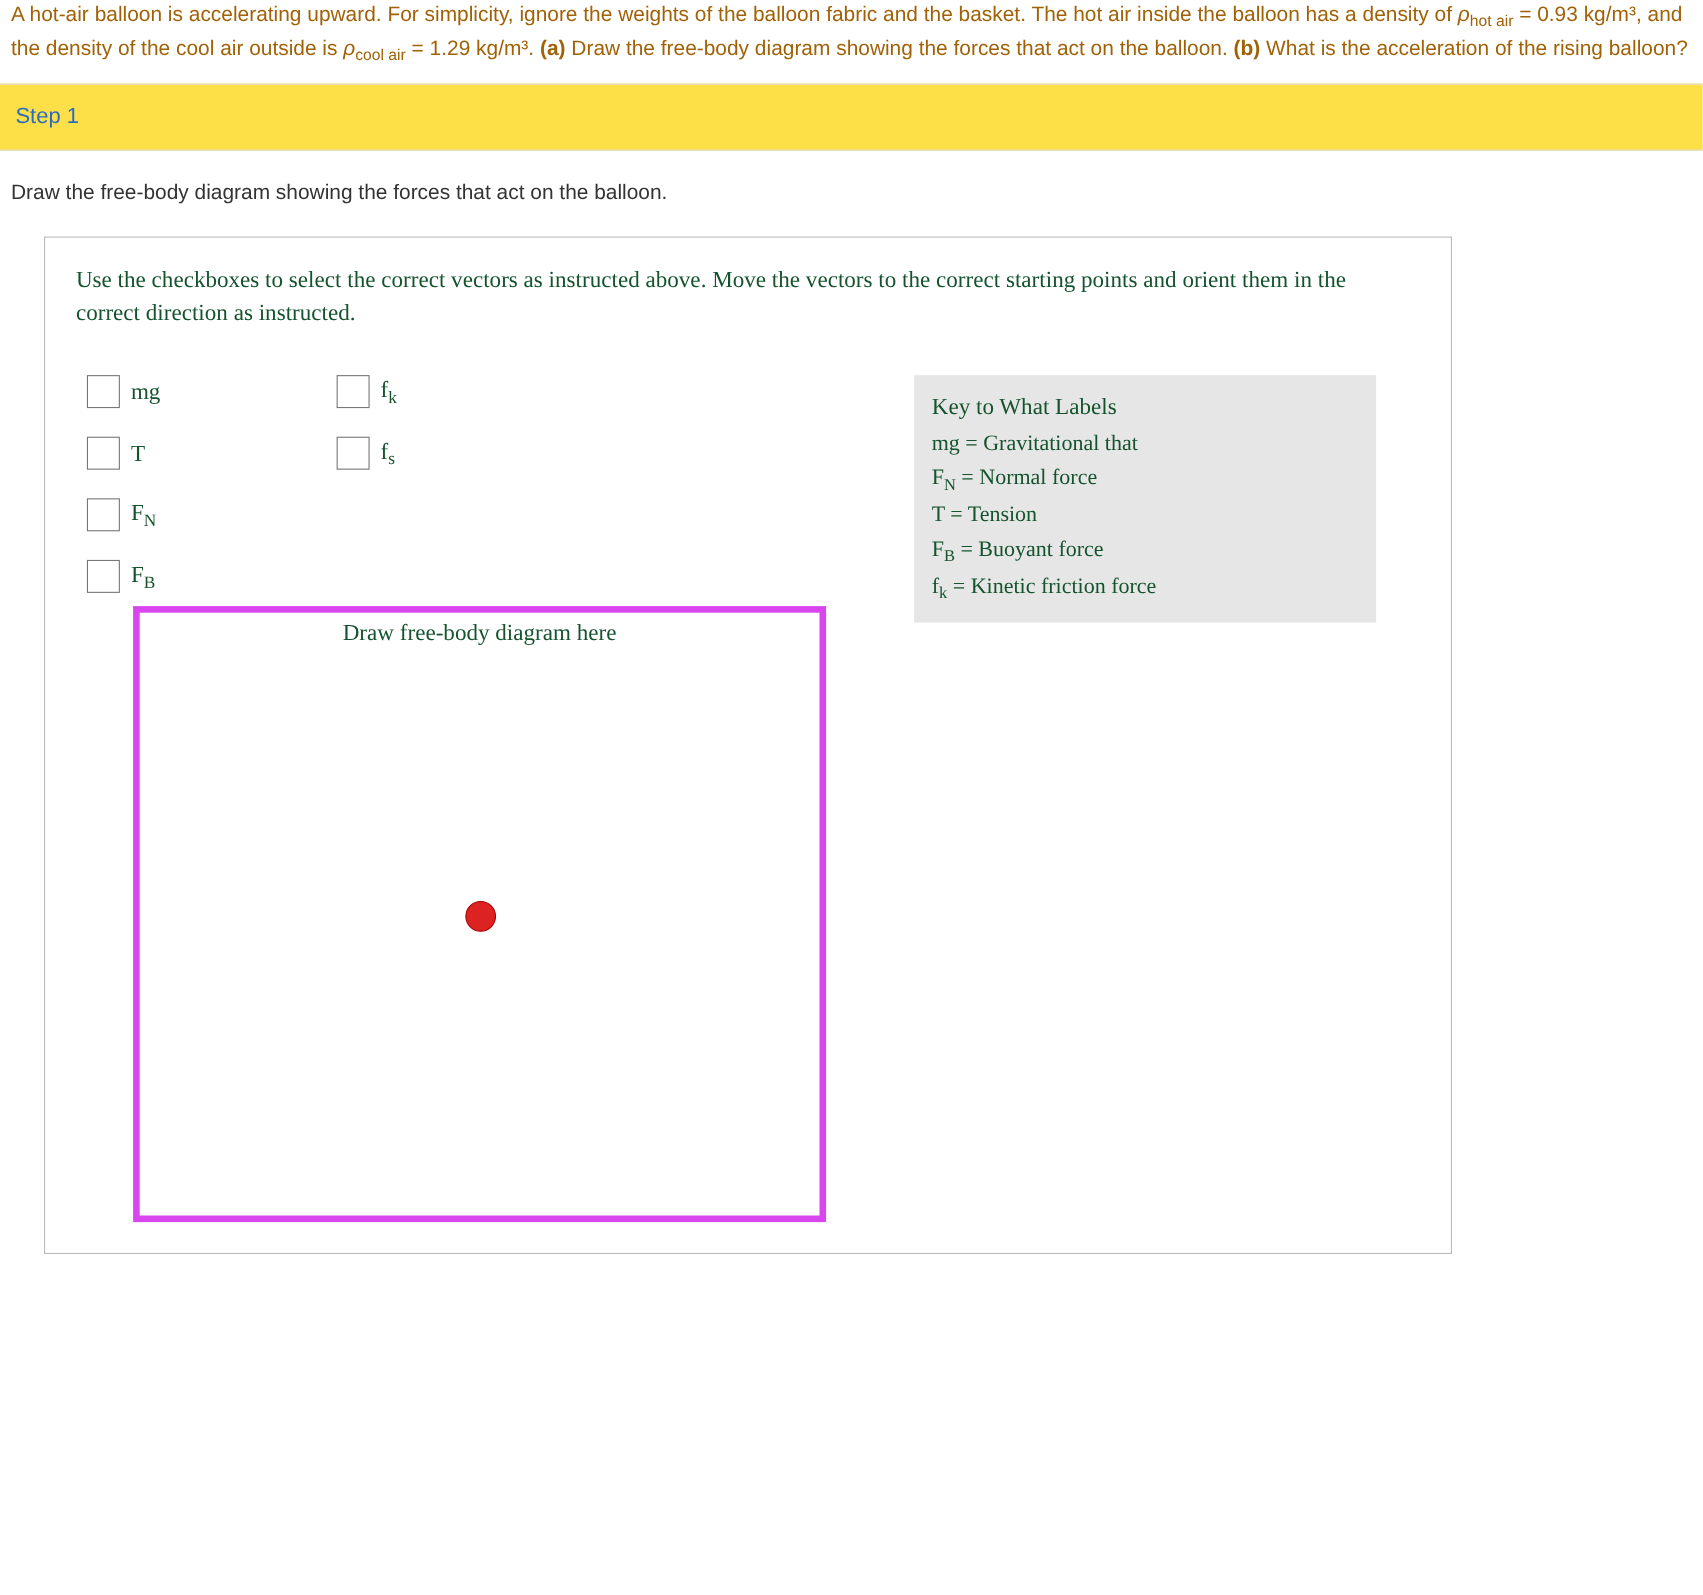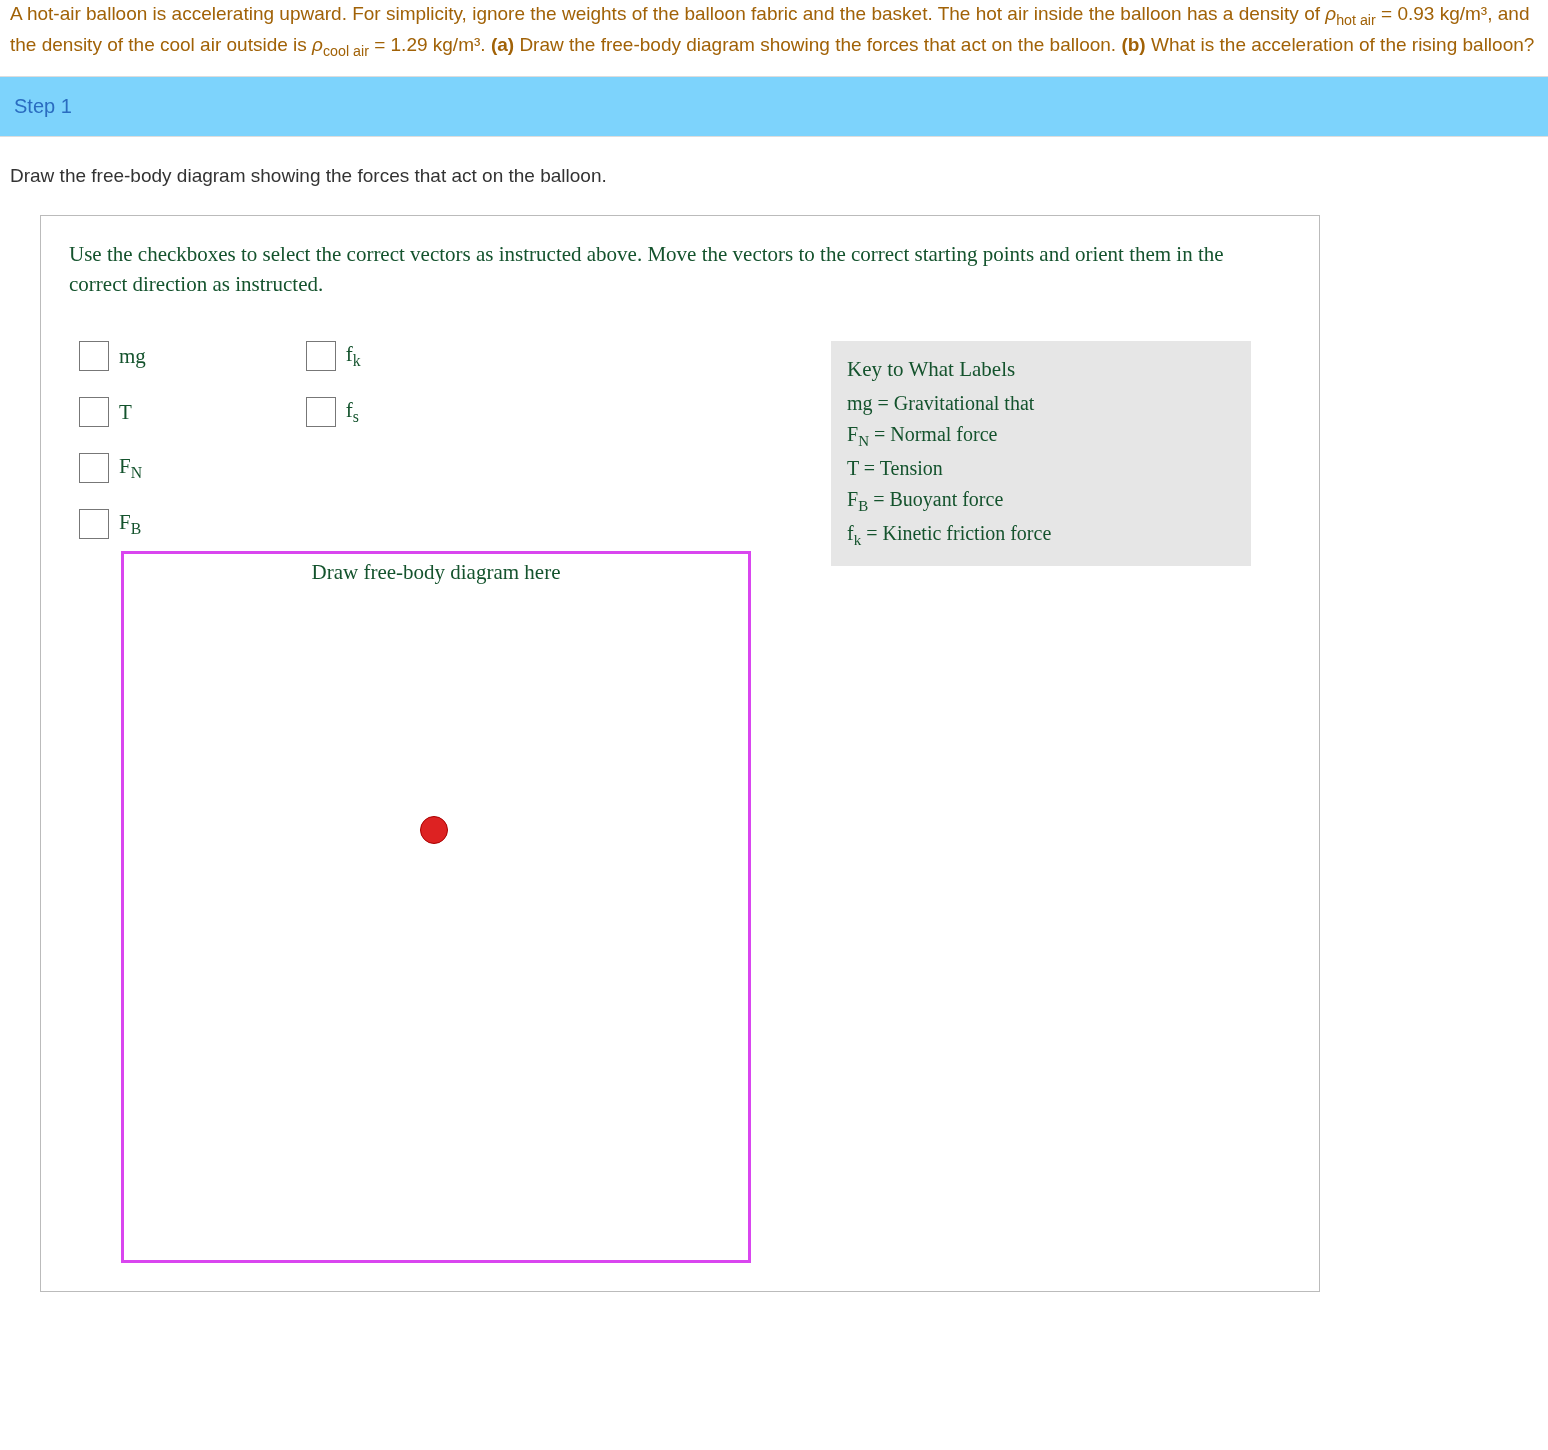--- a/index.html
+++ b/index.html
@@ -13,21 +13,21 @@
   }
   .problem {
     padding: 0 10px 14px 10px;
     line-height: 1.5;
     color: #a16207;
     font-size: 19px;
   }
   .step-bar {
     border-top: 1px solid #ddd;
     border-bottom: 1px solid #ddd;
-    background: #7dd3fc;
+    background: #fde047;
     padding: 18px 14px;
     font-size: 20px;
   }
   .step-link { color: #2a6cc0; }
   .step-body {
     padding: 28px 10px 10px 10px;
     font-size: 19px;
   }
   .activity {
     margin: 28px 10px 20px 30px;
@@ -78,23 +78,23 @@
     width: 420px;
     margin-left: 70px;
   }
   .key-title { font-size: 21px; margin-bottom: 2px; }
   .canvas-wrap {
     margin-top: 12px;
     margin-left: 52px;
     width: 630px;
   }
   .canvas {
-    border: 3px solid #d946ef;
+    border: 6px solid #d946ef;
     width: 630px;
-    height: 712px;
+    height: 560px;
     position: relative;
     text-decoration: underline;
   }
   .canvas-title {
     position: absolute;
     top: 6px;
     left: 0;
     right: 0;
     text-align: center;
     font-size: 21px;

